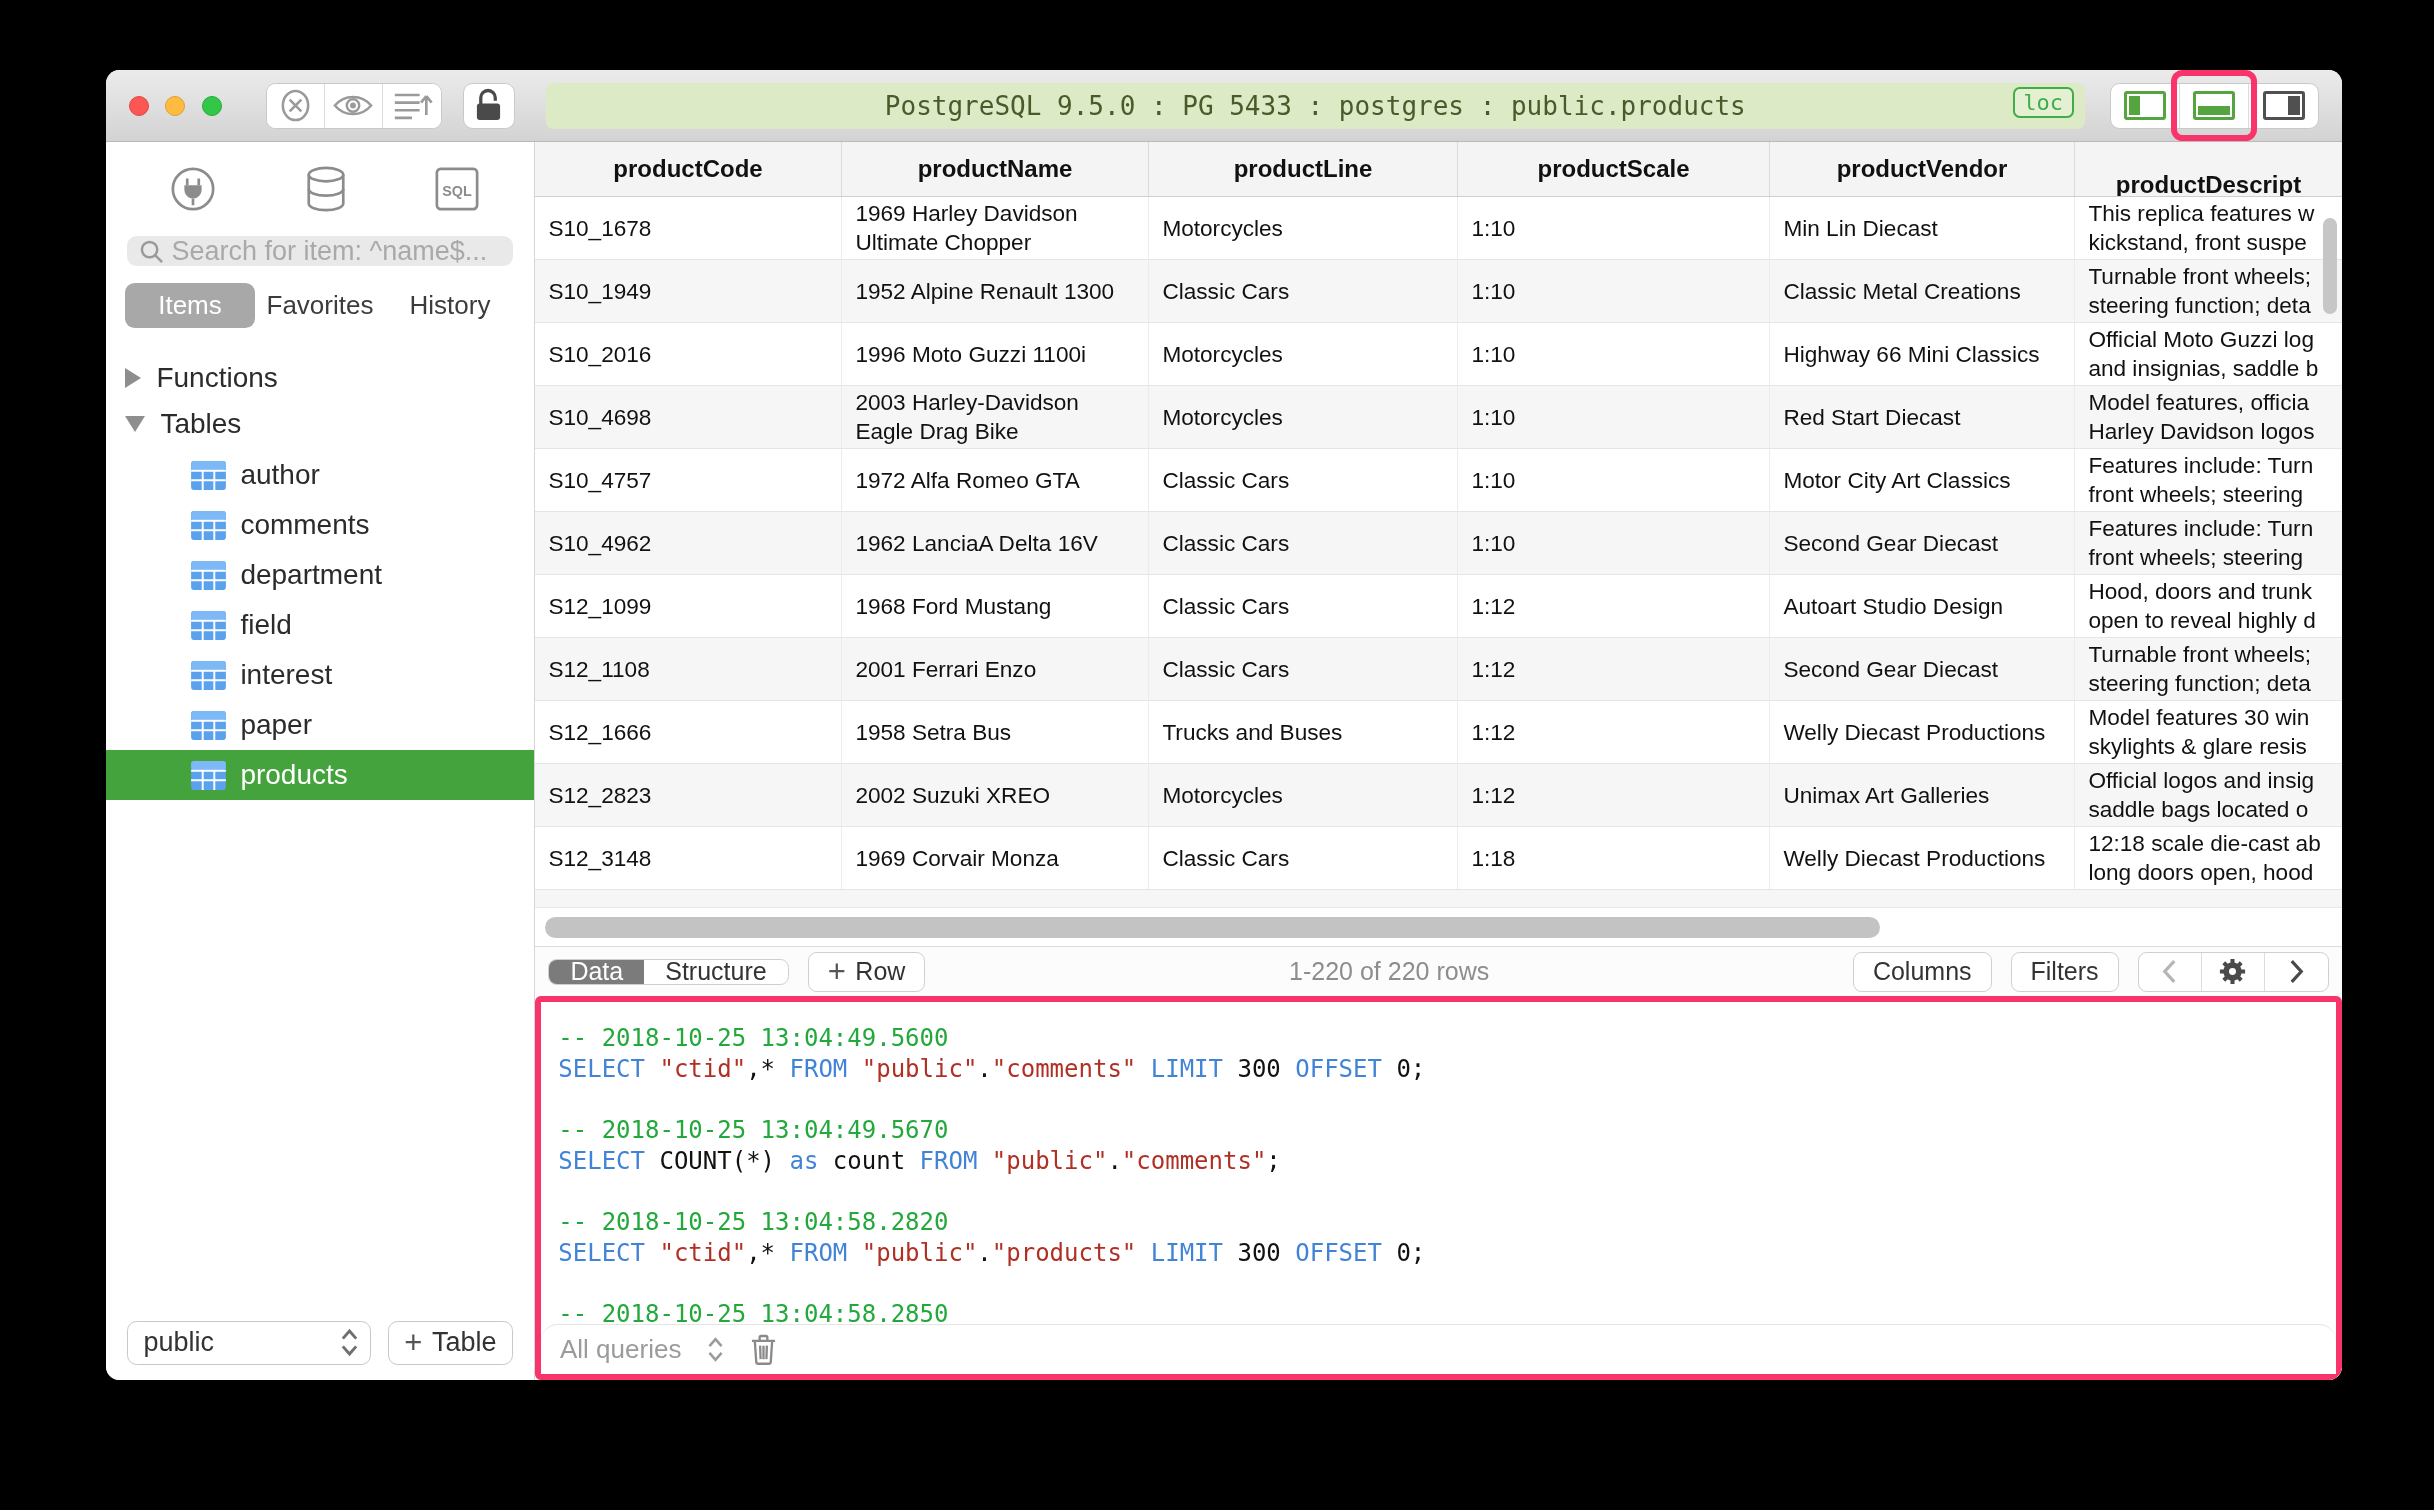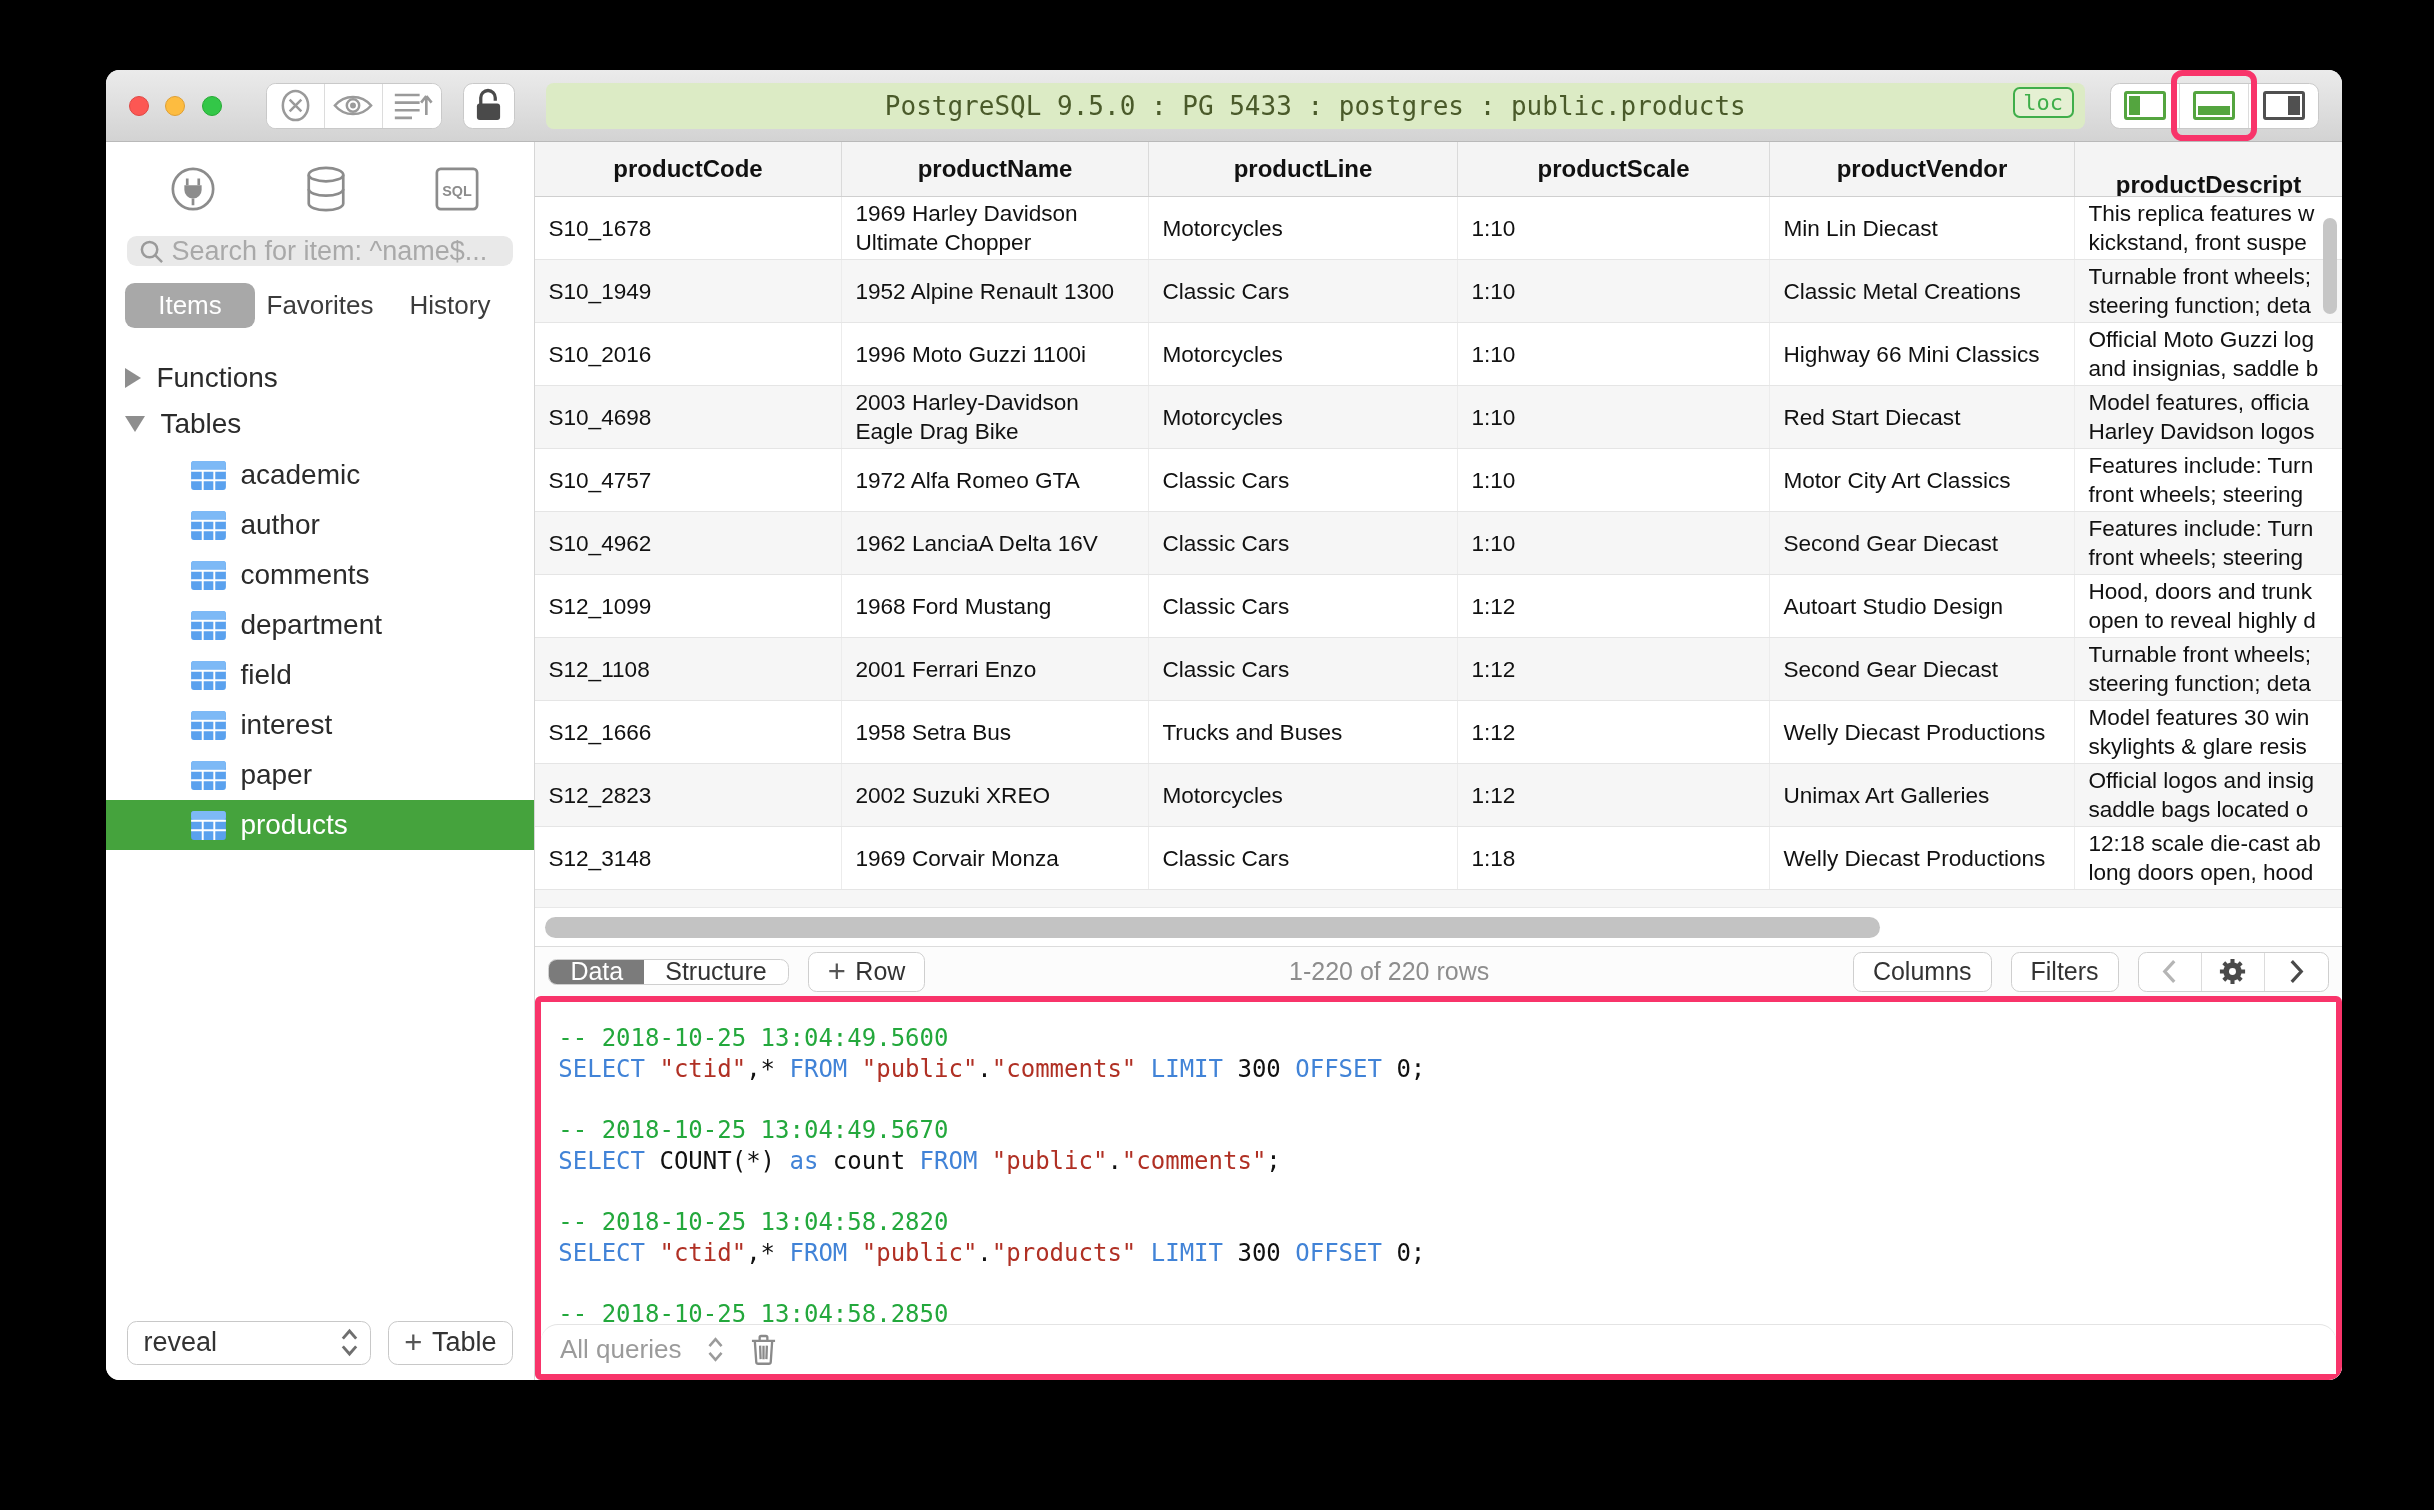--- a/index.html
+++ b/index.html
@@ -217,84 +217,76 @@
           <span class="tri-down"></span>
           <span>Tables</span>
         </div>
         <div id="table-list">
             <div class="titem">
               <svg width="35" height="29" viewBox="0 0 36 30">
                 <rect x="0" y="0" width="36" height="30" rx="3" fill="#5aa1ee"></rect>
                 <rect x="0" y="0" width="36" height="9" rx="3" fill="#7db9f6"></rect>
                 <path d="M0 10 H36 M0 20 H36 M12 10 V30 M24 10 V30" stroke="#fff" stroke-width="2"></path>
               </svg>
-              <span>academic</span>
+              <span>author</span>
             </div>
             <div class="titem">
               <svg width="35" height="29" viewBox="0 0 36 30">
                 <rect x="0" y="0" width="36" height="30" rx="3" fill="#5aa1ee"></rect>
                 <rect x="0" y="0" width="36" height="9" rx="3" fill="#7db9f6"></rect>
                 <path d="M0 10 H36 M0 20 H36 M12 10 V30 M24 10 V30" stroke="#fff" stroke-width="2"></path>
               </svg>
-              <span>author</span>
+              <span>comments</span>
             </div>
             <div class="titem">
               <svg width="35" height="29" viewBox="0 0 36 30">
                 <rect x="0" y="0" width="36" height="30" rx="3" fill="#5aa1ee"></rect>
                 <rect x="0" y="0" width="36" height="9" rx="3" fill="#7db9f6"></rect>
                 <path d="M0 10 H36 M0 20 H36 M12 10 V30 M24 10 V30" stroke="#fff" stroke-width="2"></path>
               </svg>
-              <span>comments</span>
+              <span>department</span>
             </div>
             <div class="titem">
               <svg width="35" height="29" viewBox="0 0 36 30">
                 <rect x="0" y="0" width="36" height="30" rx="3" fill="#5aa1ee"></rect>
                 <rect x="0" y="0" width="36" height="9" rx="3" fill="#7db9f6"></rect>
                 <path d="M0 10 H36 M0 20 H36 M12 10 V30 M24 10 V30" stroke="#fff" stroke-width="2"></path>
               </svg>
-              <span>department</span>
+              <span>field</span>
             </div>
             <div class="titem">
               <svg width="35" height="29" viewBox="0 0 36 30">
                 <rect x="0" y="0" width="36" height="30" rx="3" fill="#5aa1ee"></rect>
                 <rect x="0" y="0" width="36" height="9" rx="3" fill="#7db9f6"></rect>
                 <path d="M0 10 H36 M0 20 H36 M12 10 V30 M24 10 V30" stroke="#fff" stroke-width="2"></path>
               </svg>
-              <span>field</span>
+              <span>interest</span>
             </div>
             <div class="titem">
               <svg width="35" height="29" viewBox="0 0 36 30">
                 <rect x="0" y="0" width="36" height="30" rx="3" fill="#5aa1ee"></rect>
                 <rect x="0" y="0" width="36" height="9" rx="3" fill="#7db9f6"></rect>
                 <path d="M0 10 H36 M0 20 H36 M12 10 V30 M24 10 V30" stroke="#fff" stroke-width="2"></path>
               </svg>
-              <span>interest</span>
-            </div>
-            <div class="titem">
-              <svg width="35" height="29" viewBox="0 0 36 30">
-                <rect x="0" y="0" width="36" height="30" rx="3" fill="#5aa1ee"></rect>
-                <rect x="0" y="0" width="36" height="9" rx="3" fill="#7db9f6"></rect>
-                <path d="M0 10 H36 M0 20 H36 M12 10 V30 M24 10 V30" stroke="#fff" stroke-width="2"></path>
-              </svg>
               <span>paper</span>
             </div>
             <div class="titem selected">
               <svg width="35" height="29" viewBox="0 0 36 30">
                 <rect x="0" y="0" width="36" height="30" rx="3" fill="#5aa1ee"></rect>
                 <rect x="0" y="0" width="36" height="9" rx="3" fill="#7db9f6"></rect>
                 <path d="M0 10 H36 M0 20 H36 M12 10 V30 M24 10 V30" stroke="#fff" stroke-width="2"></path>
               </svg>
               <span>products</span>
             </div>
           </div>
       </div>
 
       <div class="sidebar-footer">
         <div class="schema-select">
-          <span>reveal</span>
+          <span>public</span>
           <svg width="21" height="31" viewBox="0 0 22 32" fill="none" stroke="#6f6f6f" stroke-width="3">
             <path d="M4 12 L11 4 L18 12 M4 20 L11 28 L18 20"></path>
           </svg>
         </div>
         <div class="add-table-btn">
           <span class="plus-glyph">+</span>
           <span>Table</span>
         </div>
       </div>
     </aside>

